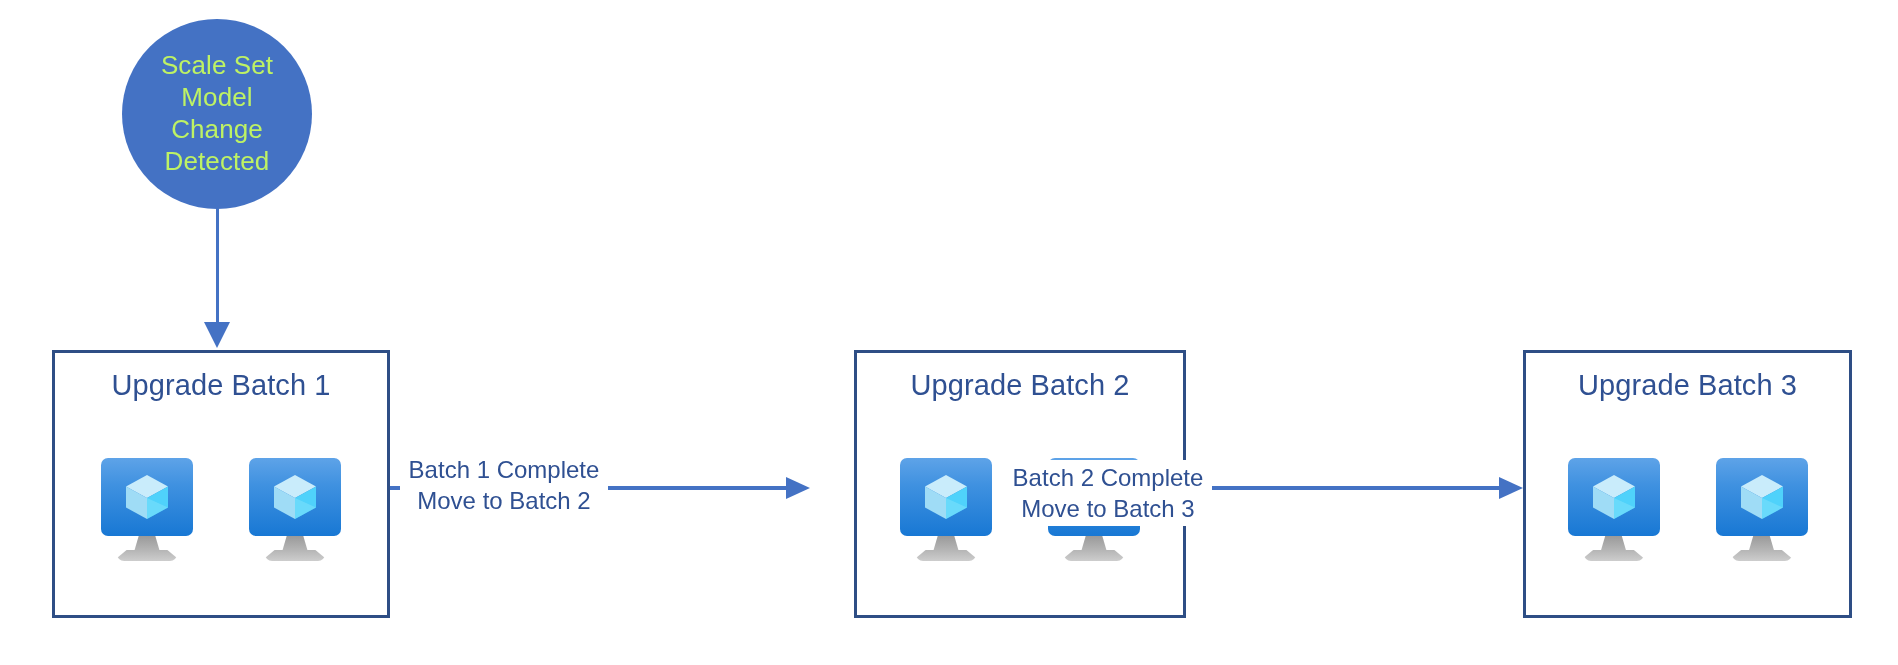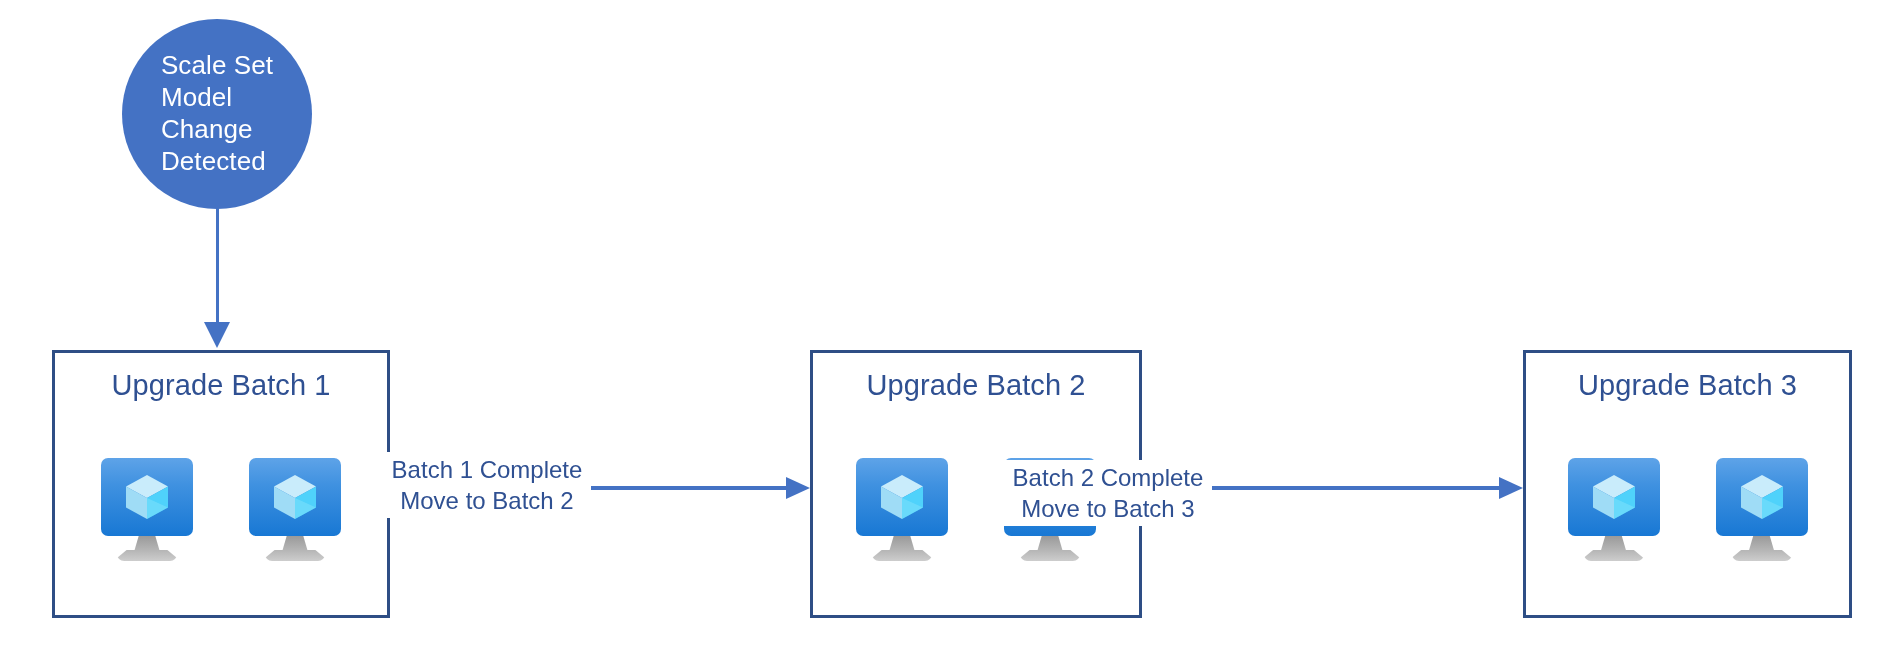--- a/index.html
+++ b/index.html
@@ -26,39 +26,40 @@
     width: 190px;
     height: 190px;
     border-radius: 50%;
     background: #4472c4;
     display: flex;
     align-items: center;
     justify-content: center;
     box-sizing: border-box;
   }
   .start-circle-label {
-    color: #ffffff;
+    color: #bef264;
     font-size: 26px;
     line-height: 1.23;
+    text-align: center;
     letter-spacing: 0.1px;
     white-space: pre-line;
     padding: 0 6px;
   }
 
   
   .batch-box {
     position: absolute;
     top: 350px;
     height: 268px;
     background: #ffffff;
     border: 3px solid #2e4e85;
     box-sizing: border-box;
   }
   #batch-1 { left: 52px;   width: 338px; text-decoration: underline; }
-  #batch-2 { left: 810px;  width: 332px; padding-left: 44px; }
+  #batch-2 { left: 854px;  width: 332px; padding-left: 44px; }
   #batch-3 { left: 1523px; width: 329px; }
 
   .batch-title {
     position: absolute;
     top: 16px;
     left: 0;
     right: 0;
     text-align: center;
     font-size: 29px;
     color: #2f5092;
@@ -166,21 +167,21 @@
   .conn-label {
     position: absolute;
     background: #ffffff;
     color: #2f5092;
     font-size: 24px;
     line-height: 1.3;
     text-align: center;
     white-space: pre-line;
     padding: 2px 6px;
   }
-  #conn-1-label { left: 383px;  top: 452px; width: 196px; }
+  #conn-1-label { left: 400px;  top: 452px; width: 196px; }
   #conn-2-label { left: 1004px; top: 452px; width: 196px; margin-top: 8px; }
 </style>
 </head>
 <body>
 
 <div id="canvas">
 
   <div class="start-circle">
     <div class="start-circle-label">Scale Set
 Model

